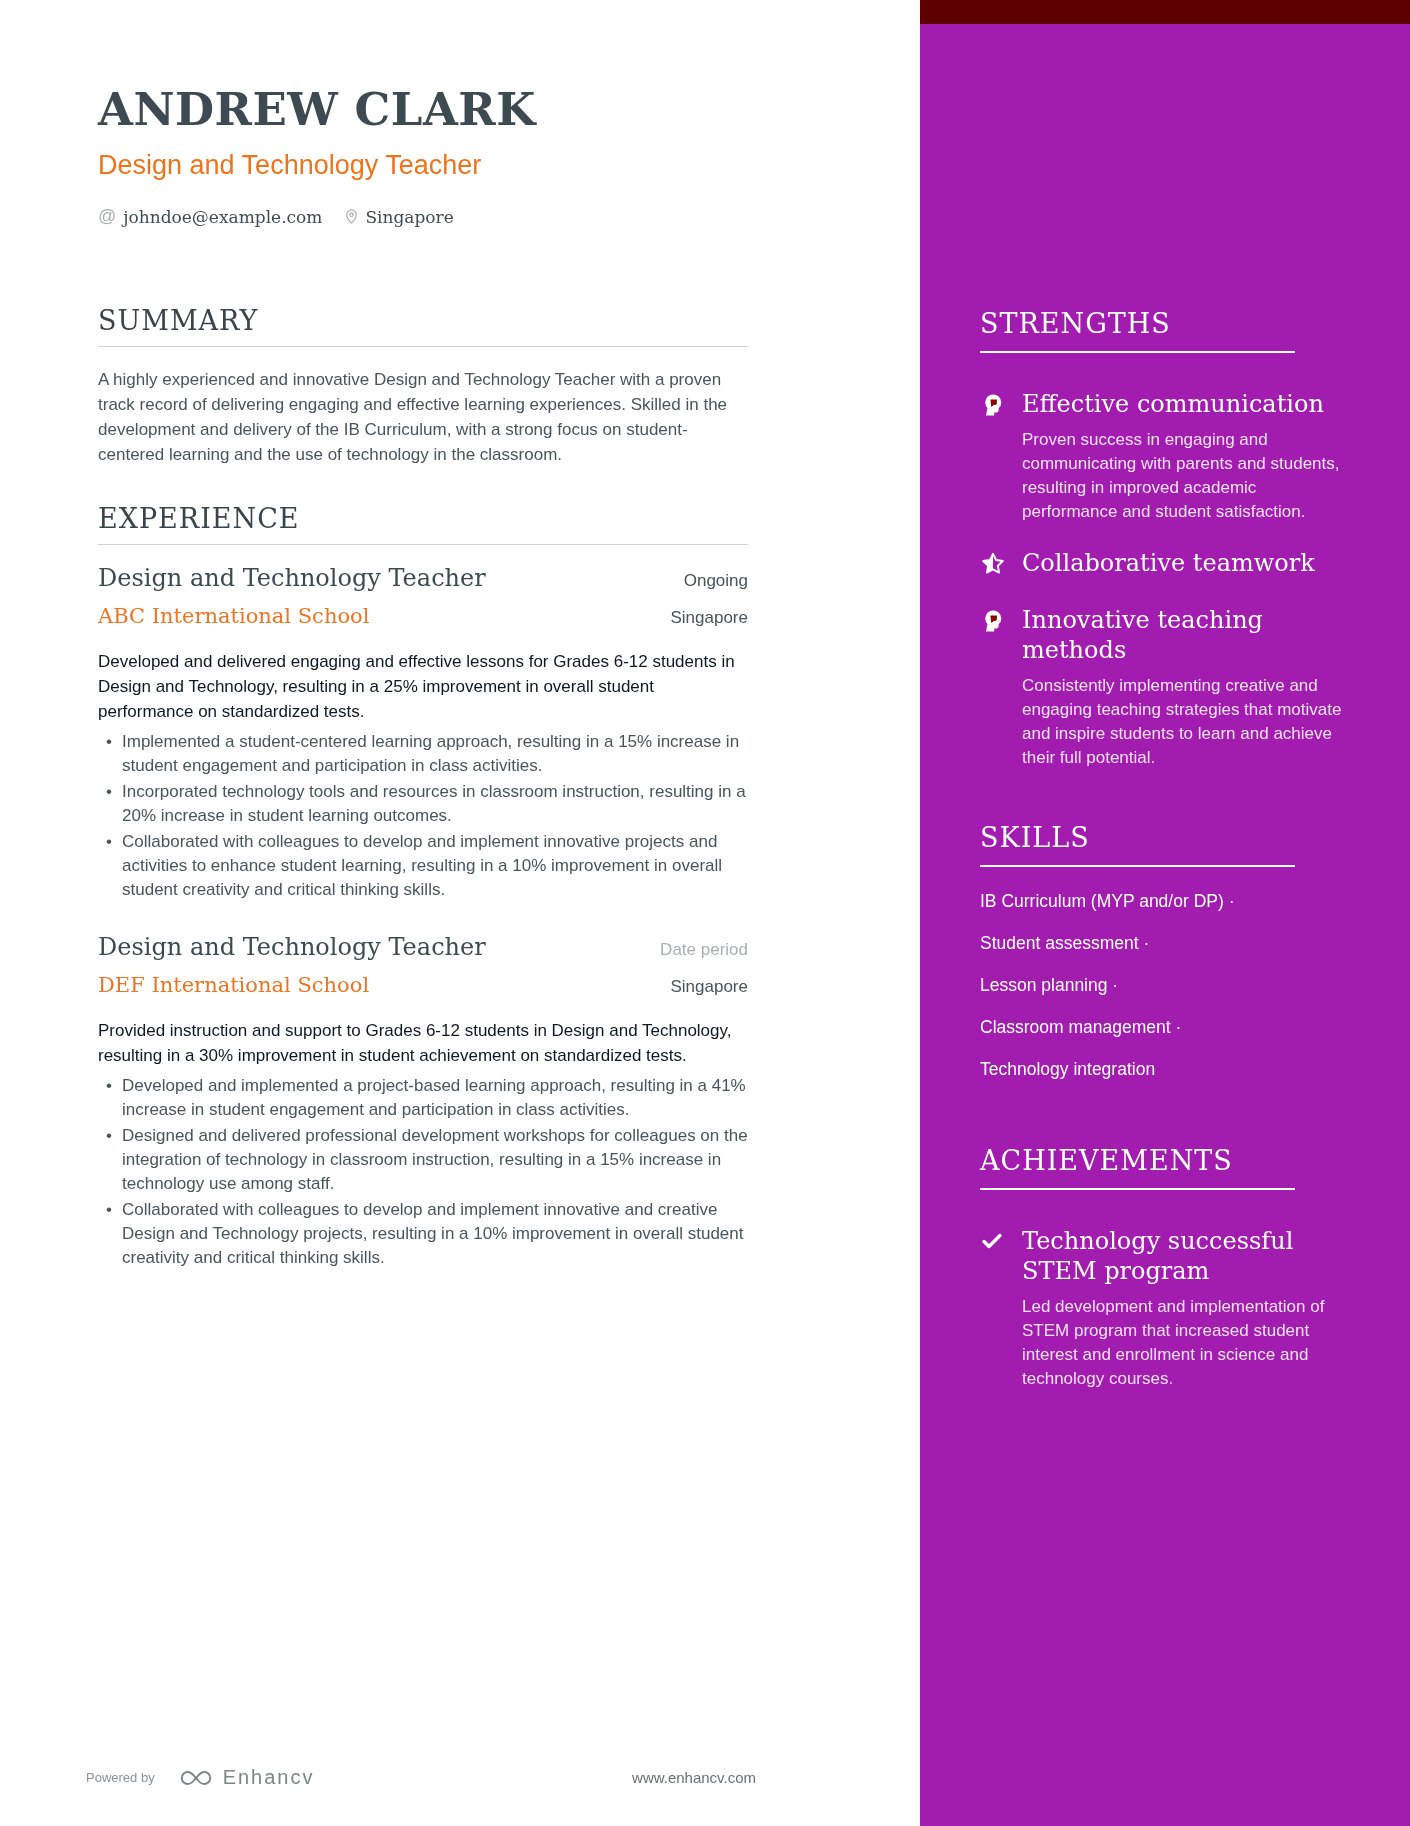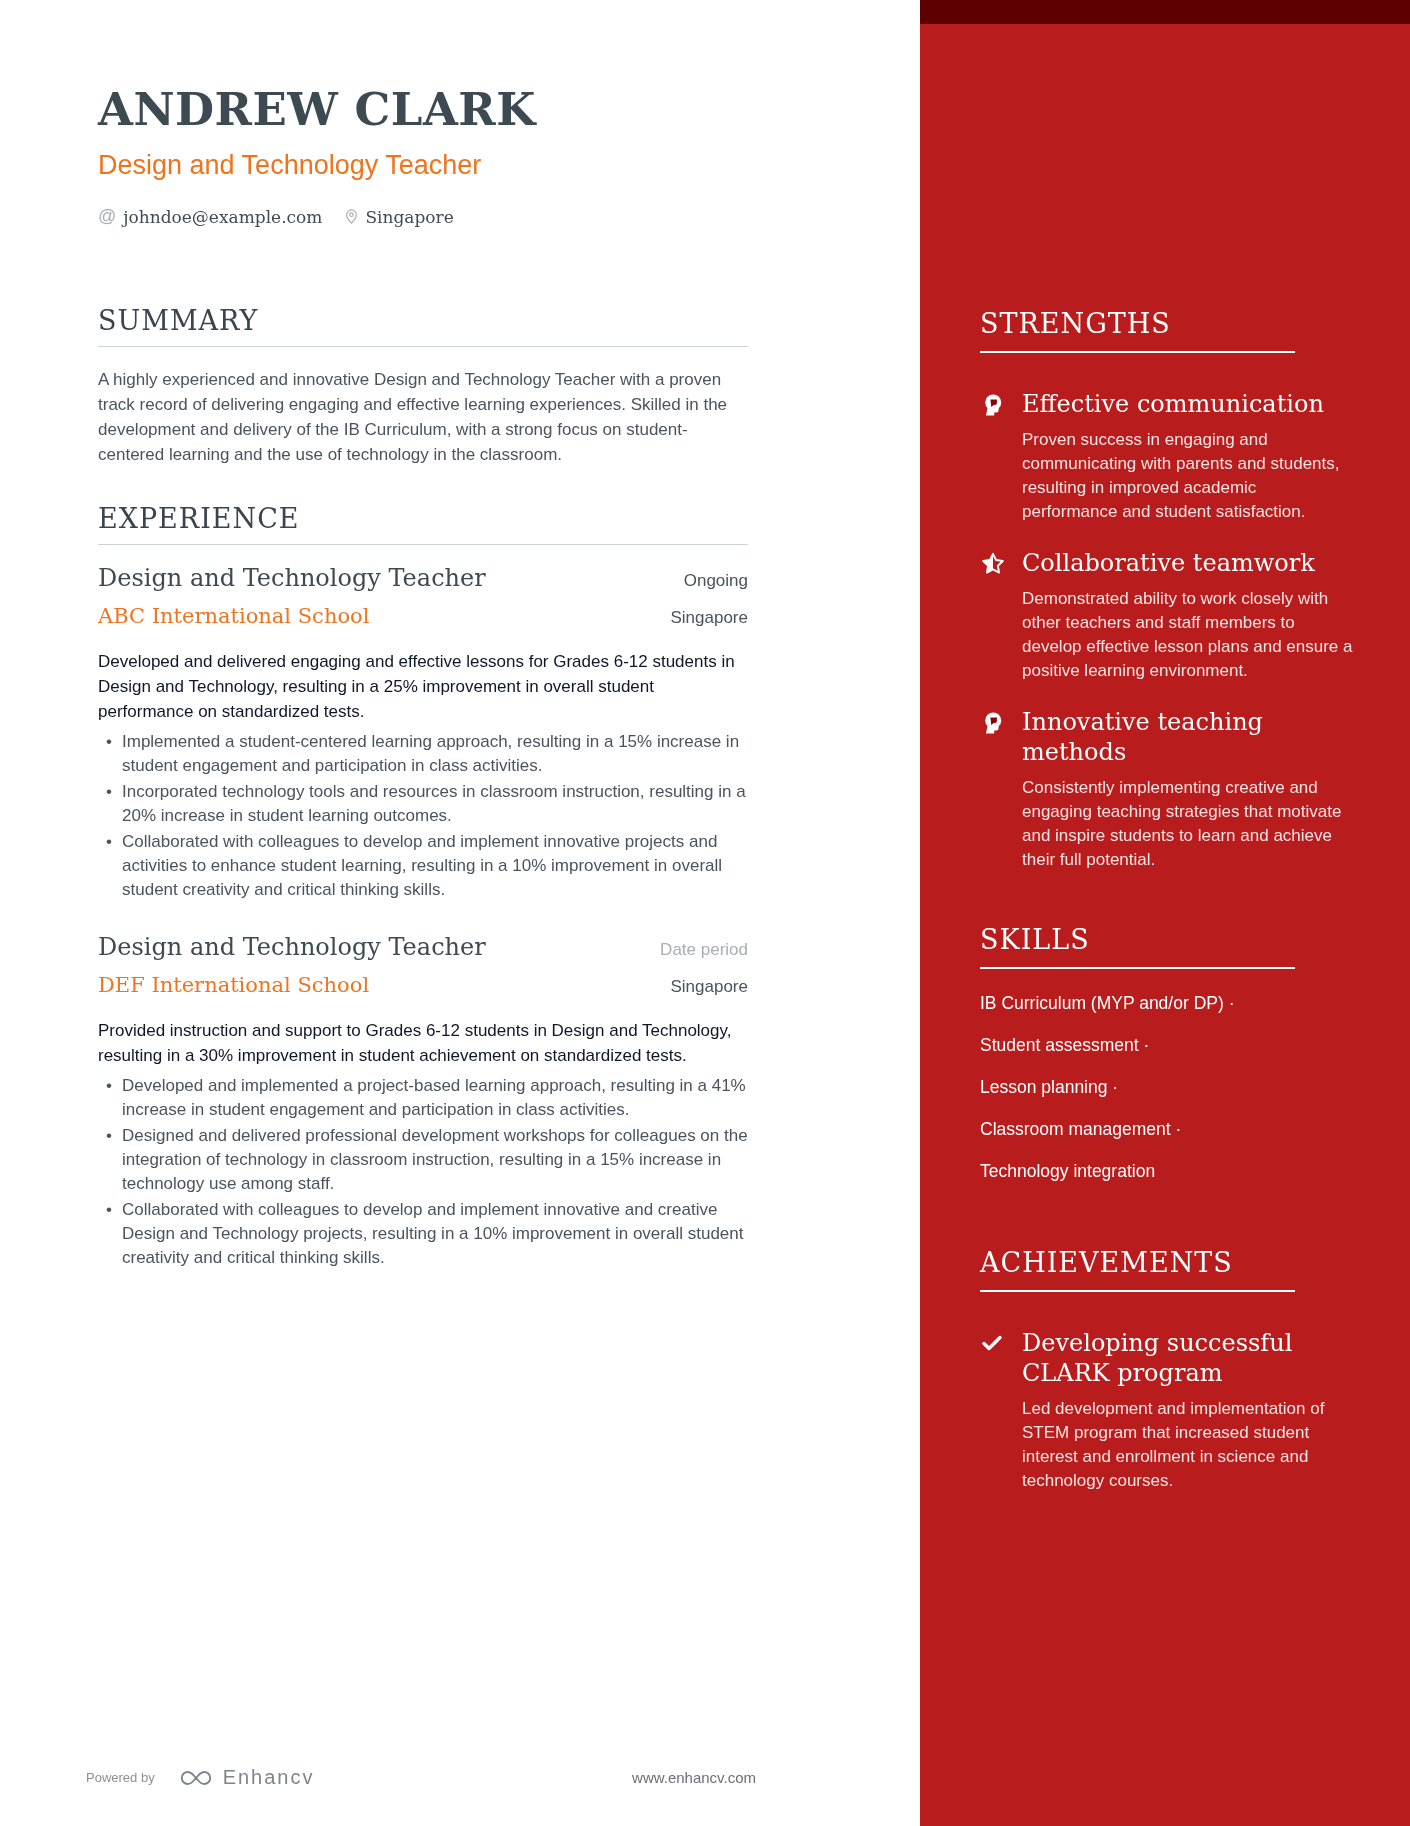--- a/index.html
+++ b/index.html
@@ -62,21 +62,21 @@
     display:flex; justify-content:space-between; align-items:center;
   }
   .powered { display:flex; align-items:center; }
   .powered-label { font-size:13px; color:#8b9197; margin-right:22px; }
   .brand { font-size:20px; letter-spacing:2px; color:#7d858c; margin-left:8px; }
   .site-url { font-size:15px; color:#697077; text-decoration:none; }
 
   
   .sidebar {
     position:absolute; right:0; top:0; width:490px; height:1826px;
-    background:#b91c1c; color:#ffffff;
+    background:#a21caf; color:#ffffff;
   }
   .band { height:24px; background:#5e0001; }
   .sb-content { padding:284px 55px 0 60px; }
   .sb-h {
     font-family:"DejaVu Serif", serif; font-weight:400; font-size:27px;
     line-height:32px; letter-spacing:1px; color:#ffffff;
   }
   .sb-rule { width:315px; height:2px; background:#ffffff; margin-top:11px; }
   .sb-section.skills { margin-top:52px; }
   .sb-section.achievements { margin-top:64px; }
@@ -202,21 +202,20 @@
                   <clipPath id="halfL">
                     <rect x="0" y="0" width="12" height="24"></rect>
                   </clipPath>
                 </defs>
               <path d="M12 2.6l2.8 5.7 6.3.9-4.6 4.4 1.1 6.3L12 17l-5.6 2.9 1.1-6.3L2.9 9.2l6.3-.9z" fill="#ffffff" clip-path="url(#halfL)"></path>
               <path d="M12 2.6l2.8 5.7 6.3.9-4.6 4.4 1.1 6.3L12 17l-5.6 2.9 1.1-6.3L2.9 9.2l6.3-.9z" fill="none" stroke="#ffffff" stroke-width="1.7" stroke-linejoin="round"></path>
             </svg>
           </span>
           <div>
             <div class="sb-item-title">Collaborative teamwork</div>
-            <div class="sb-item-text">Demonstrated ability to work closely with other teachers and staff members to develop effective lesson plans and ensure a positive learning environment.</div>
           </div>
         </div>
 
         <div class="sb-item">
           <span class="sb-ic">
             <svg width="26" height="26" viewBox="0 0 24 24">
               <circle cx="12.2" cy="9.6" r="7.4" fill="#ffffff"></circle>
               <path d="M7.2 13.5 5.5 21.6h7.6V19h2a2.1 2.1 0 0 0 2.1-2.1v-3.4z" fill="#ffffff"></path>
               <path d="M9.6 6.9h6v3.2a1.8 1.8 0 0 1-1.8 1.8h-1.2l-2.2 2z" fill="#8b0303"></path>
             </svg>
@@ -244,21 +243,21 @@
         <div class="sb-h">ACHIEVEMENTS</div>
         <div class="sb-rule"></div>
 
         <div class="sb-item">
           <span class="sb-ic">
             <svg width="24" height="24" viewBox="0 0 24 24">
               <path d="M4 12.5l5 5L20 6.5" fill="none" stroke="#ffffff" stroke-width="3.4" stroke-linecap="round" stroke-linejoin="round"></path>
             </svg>
           </span>
           <div>
-            <div class="sb-item-title">Developing successful CLARK program</div>
+            <div class="sb-item-title">Technology successful STEM program</div>
             <div class="sb-item-text">Led development and implementation of STEM program that increased student interest and enrollment in science and technology courses.</div>
           </div>
         </div>
       </div>
 
     </div>
   </div>
 </div>
 
 </body></html>

